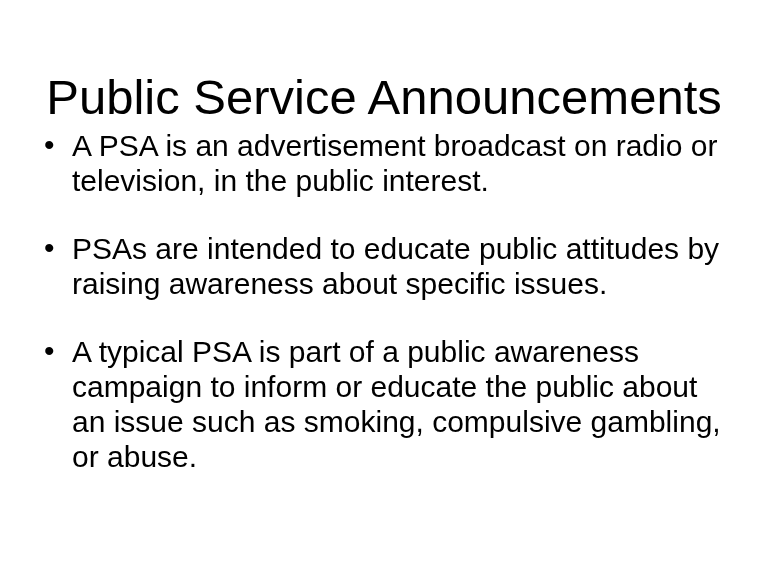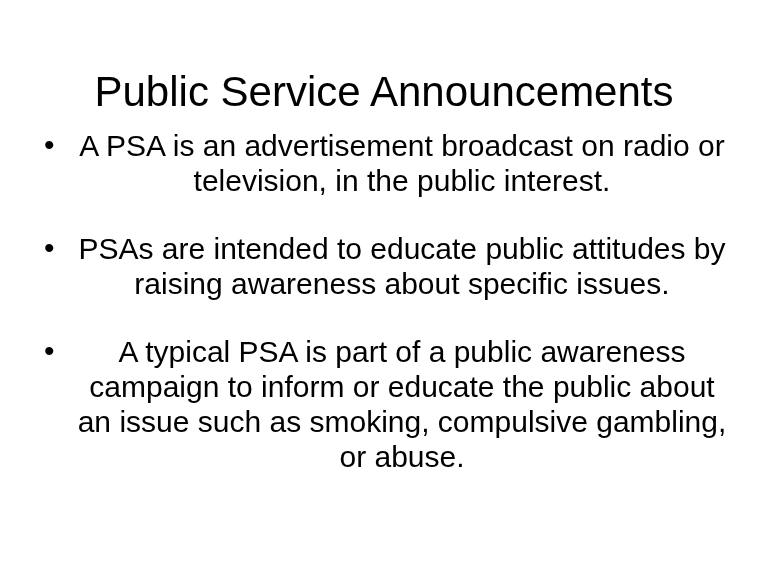--- a/index.html
+++ b/index.html
@@ -24,21 +24,21 @@
     box-sizing: border-box;
   }
 
   
   .slide-title {
     position: absolute;
     left: 0;
     right: 0;
     top: 36px;
     text-align: center;
-    font-size: 42px;
+    font-size: 49px;
     line-height: 56px;
     font-weight: 400;
     letter-spacing: 0px;
     color: #000000;
     white-space: nowrap;
     font-stretch: condensed;
   }
 
   
   .body-area {
@@ -77,21 +77,20 @@
     width: 20px;
     height: 35px;
     line-height: 33px;
     font-size: 30px;
     text-align: left;
     color: #000000;
   }
 
   .bullet-text {
     display: block;
-    text-align: center;
   }
 </style>
 </head>
 <body>
 
 <div class="slide">
 
   <h1 class="slide-title">Public Service Announcements</h1>
 
   <div class="body-area">

